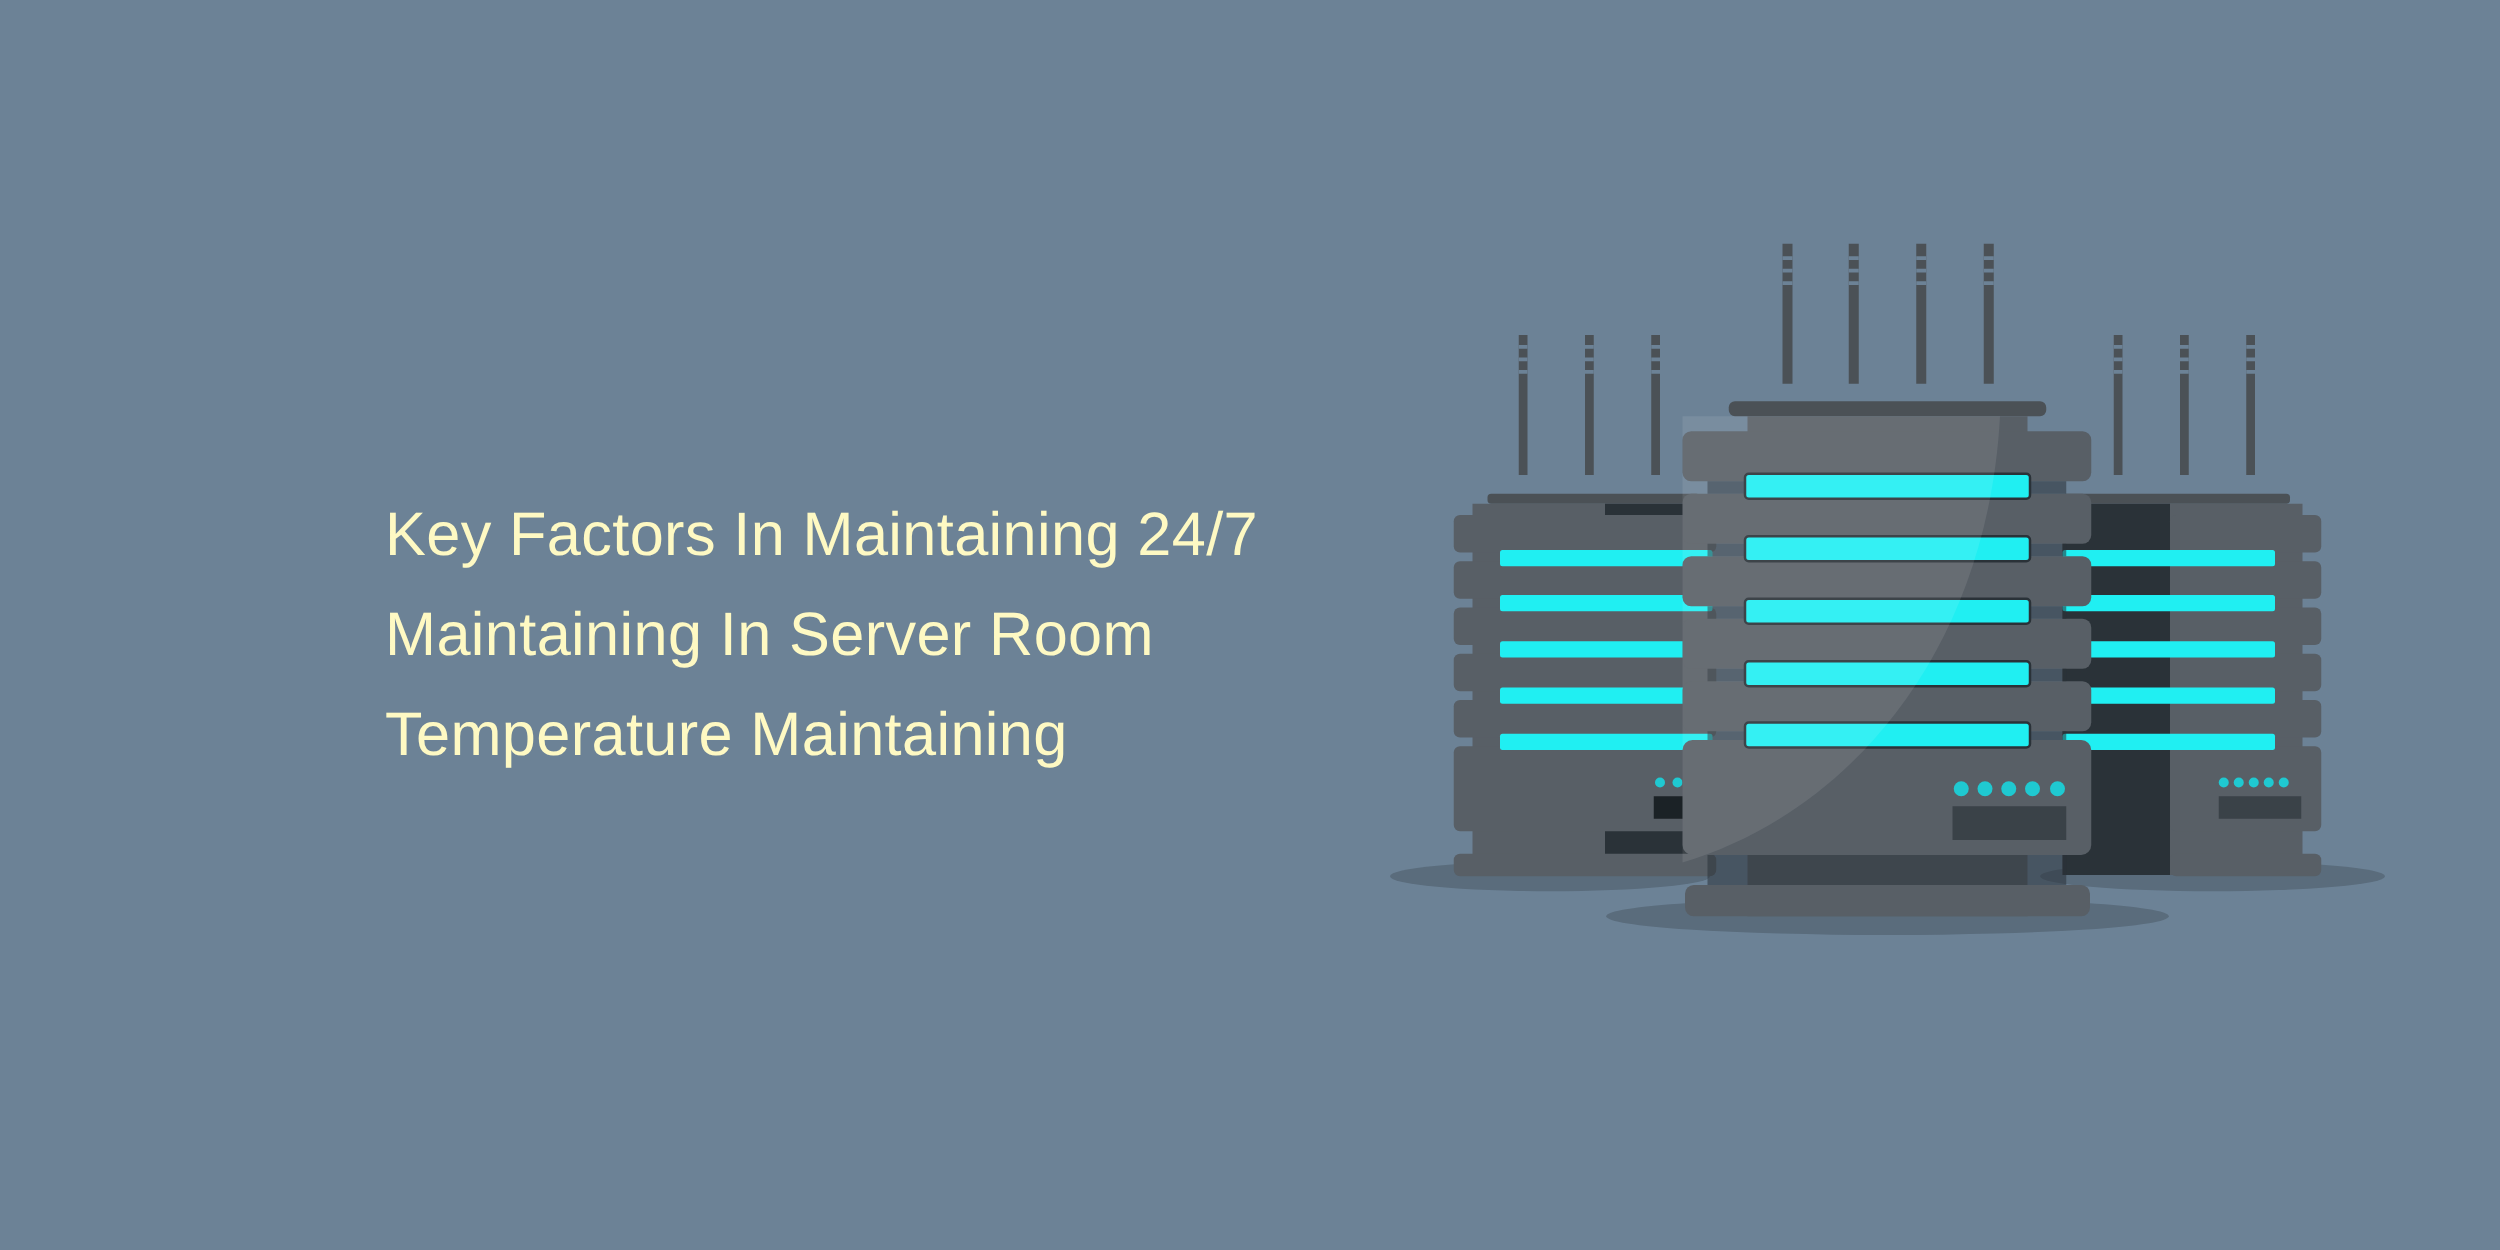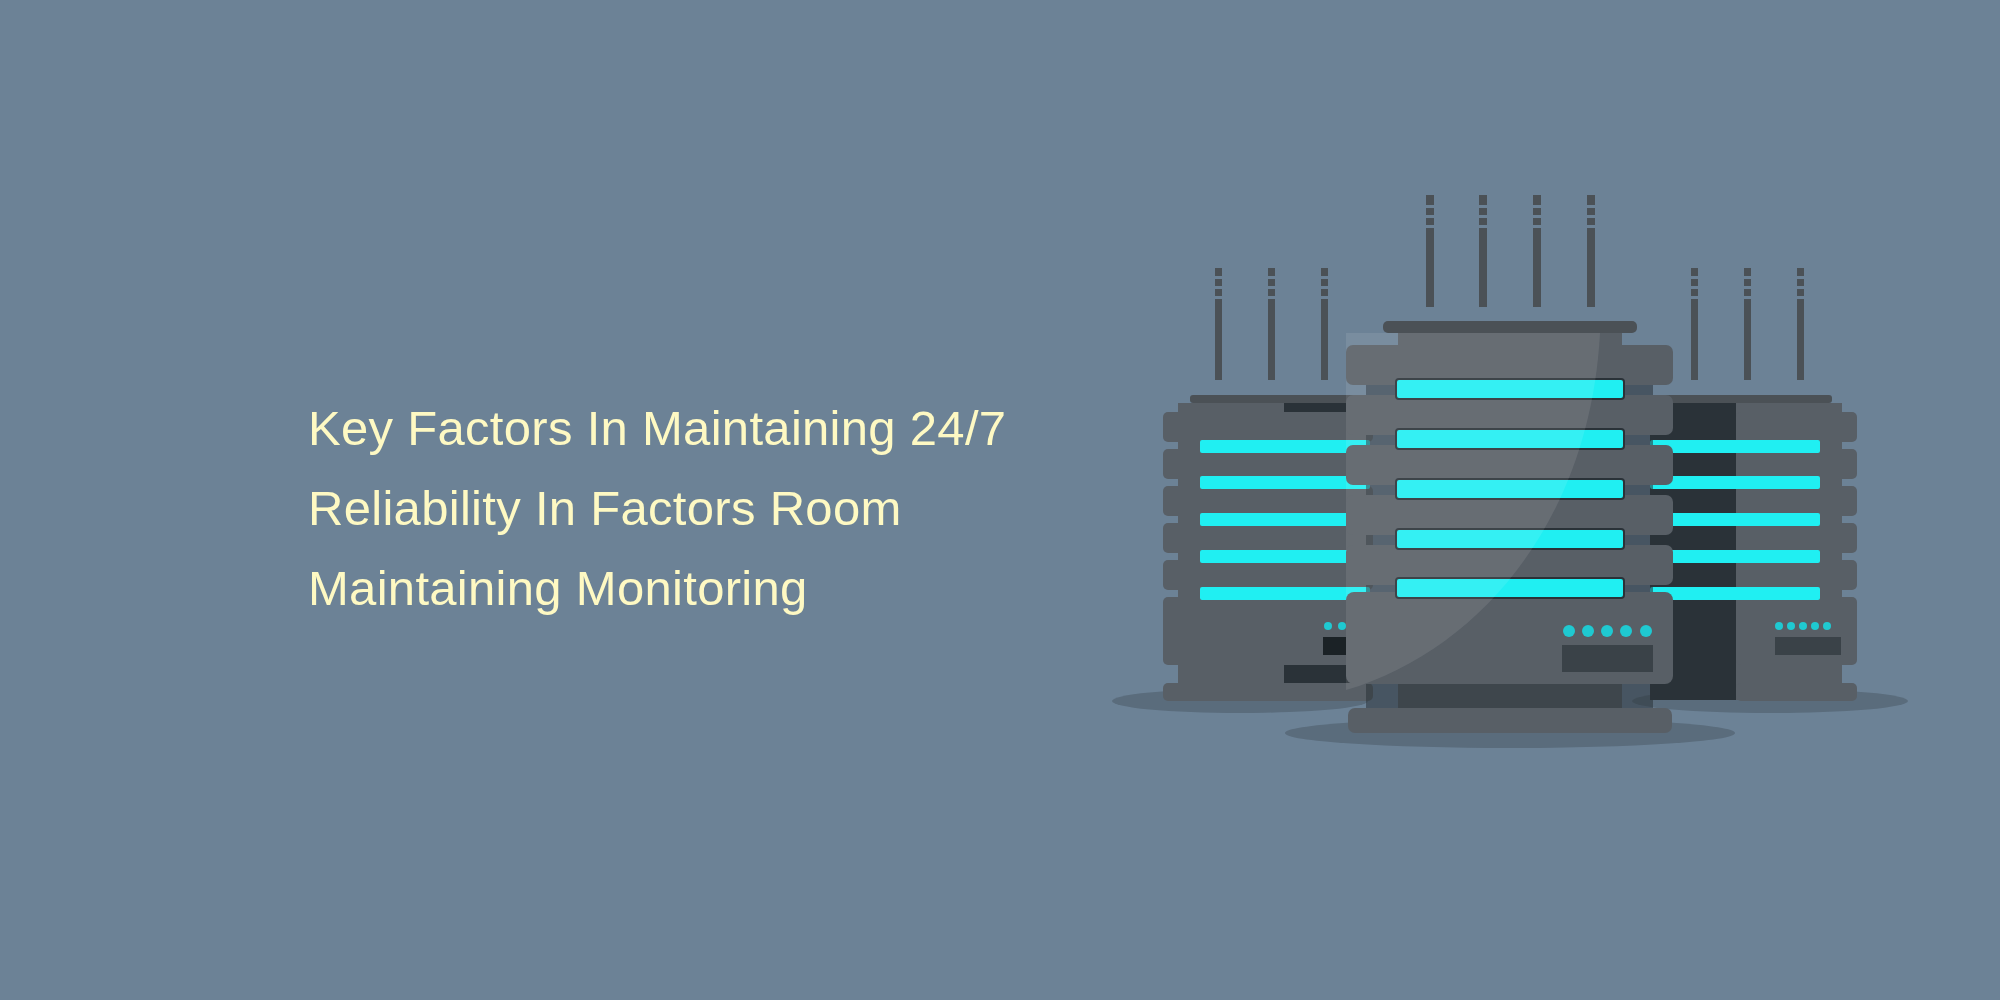--- a/index.html
+++ b/index.html
@@ -37,22 +37,22 @@
       height: 580px;
     }
   </style>
 </head>
 <body>
 
 <div class="canvas">
 
   <h1 class="headline">
     <span>Key Factors In Maintaining 24/7</span>
-    <span>Reliability In Factors Room</span>
-    <span>Maintaining Monitoring</span>
+    <span>Maintaining In Server Room</span>
+    <span>Temperature Maintaining</span>
   </h1>
 
   <svg class="illustration" viewBox="1100 180 820 580" xmlns="http://www.w3.org/2000/svg">
 
     <ellipse cx="1240" cy="701" rx="128" ry="12" fill="#5a6c7c"></ellipse>
     <ellipse cx="1770" cy="701" rx="138" ry="12" fill="#5a6c7c"></ellipse>
     <ellipse cx="1510" cy="733" rx="225" ry="15" fill="#5a6c7c"></ellipse>
 
     <g>
       <g fill="#4b5156">

